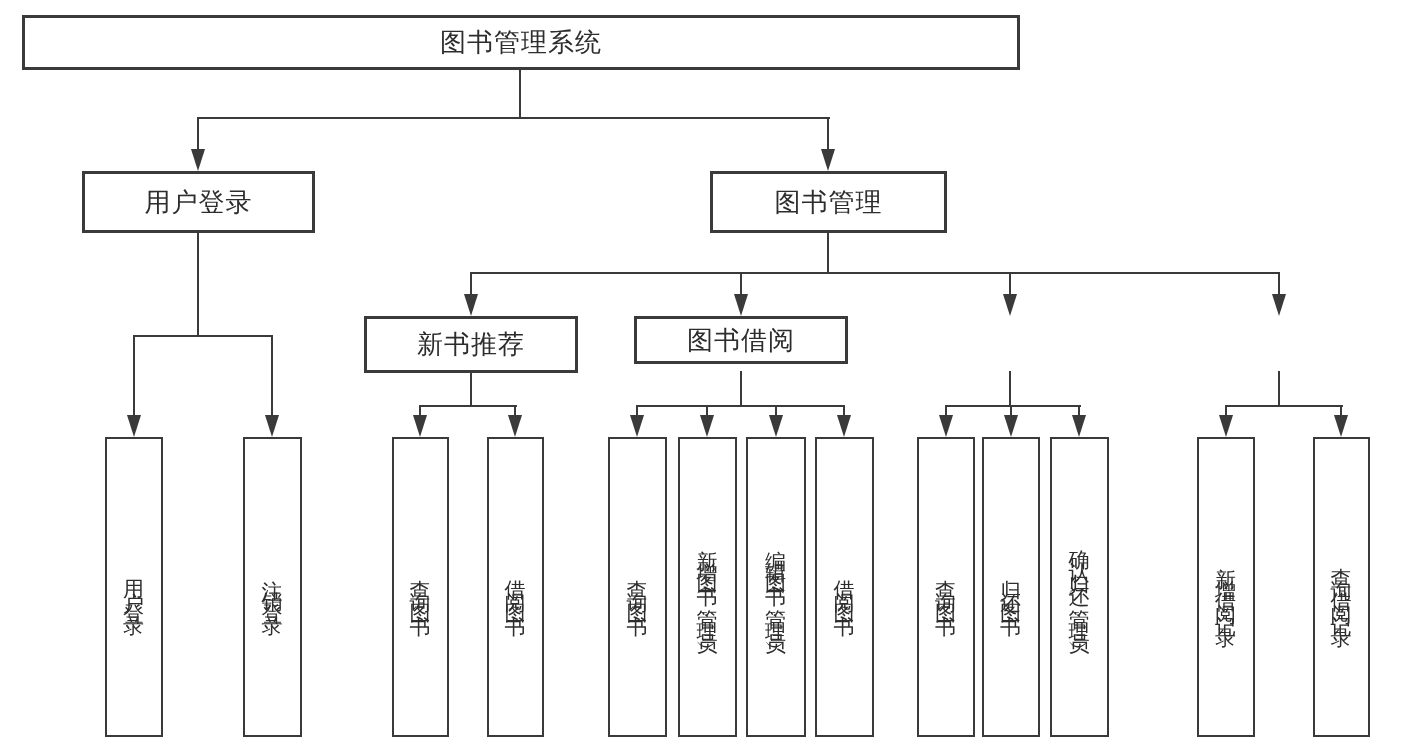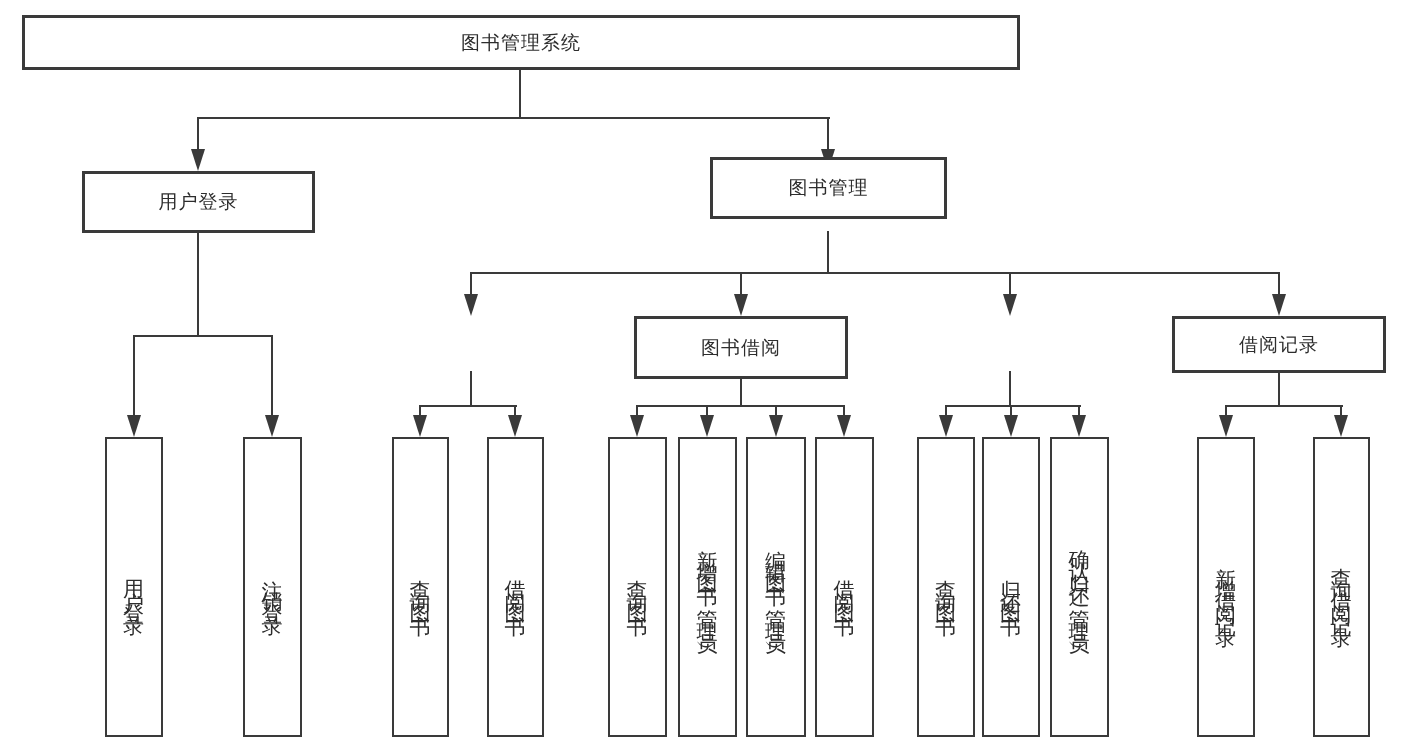--- a/index.html
+++ b/index.html
@@ -15,21 +15,21 @@
     background:#fff;
     overflow:hidden;
     font-family:"Liberation Sans","DejaVu Sans",sans-serif;
   }
   .box{
     position:absolute;
     box-sizing:border-box;
     background:var(--box-fill);
     border:3px solid var(--line);
     display:flex;align-items:center;justify-content:center;
-    font-size:19px;color:var(--text);
+    font-size:26px;color:var(--text);
     letter-spacing:1px;
     z-index:2;
   }
   .box.v{
     border-width:2px;
     writing-mode:vertical-rl;
     font-size:21px;
     letter-spacing:12px;
     line-height:1;
   }
@@ -62,21 +62,21 @@
   <div>
     <div class="vl" style="left:519px;top:68px;height:50px"></div>
     <div class="hl" style="left:197px;top:117px;width:633px"></div>
     <div class="vl" style="left:197px;top:117px;height:34px"></div>
     <div class="ar" style="left:191px;top:149px"></div>
     <div class="vl" style="left:827px;top:117px;height:34px"></div>
     <div class="ar" style="left:821px;top:149px"></div>
   </div>
 
   <div class="box" style="left:82px;top:171px;width:233px;height:62px">用户登录</div>
-  <div class="box" style="left:710px;top:157px;width:237px;height:62px">图书管理</div>
+  <div class="box" style="left:710px;top:171px;width:237px;height:62px">图书管理</div>
 
   <div>
     <div class="vl" style="left:197px;top:231px;height:106px"></div>
     <div class="hl" style="left:133px;top:335px;width:140px"></div>
     <div class="vl" style="left:133px;top:335px;height:81px"></div>
     <div class="ar" style="left:127px;top:415px"></div>
     <div class="vl" style="left:271px;top:335px;height:81px"></div>
     <div class="ar" style="left:265px;top:415px"></div>
   </div>
 
@@ -86,22 +86,22 @@
     <div class="vl" style="left:470px;top:272px;height:24px"></div>
     <div class="ar" style="left:464px;top:294px"></div>
     <div class="vl" style="left:740px;top:272px;height:24px"></div>
     <div class="ar" style="left:734px;top:294px"></div>
     <div class="vl" style="left:1009px;top:272px;height:24px"></div>
     <div class="ar" style="left:1003px;top:294px"></div>
     <div class="vl" style="left:1278px;top:272px;height:24px"></div>
     <div class="ar" style="left:1272px;top:294px"></div>
   </div>
 
-  <div class="box" style="left:634px;top:316px;width:214px;height:63px">图书借阅</div>
-  <div class="box" style="left:1172px;top:316px;width:214px;height:57px">借阅记录</div>
+  <div class="box" style="left:364px;top:316px;width:214px;height:57px">新书推荐</div>
+  <div class="box" style="left:634px;top:316px;width:214px;height:48px">图书借阅</div>
 
   <div>
     <div class="vl" style="left:470px;top:371px;height:36px"></div>
     <div class="hl" style="left:419px;top:405px;width:98px"></div>
     <div class="vl" style="left:419px;top:405px;height:12px"></div>
     <div class="ar" style="left:413px;top:415px"></div>
     <div class="vl" style="left:514px;top:405px;height:12px"></div>
     <div class="ar" style="left:508px;top:415px"></div>
   </div>
 

